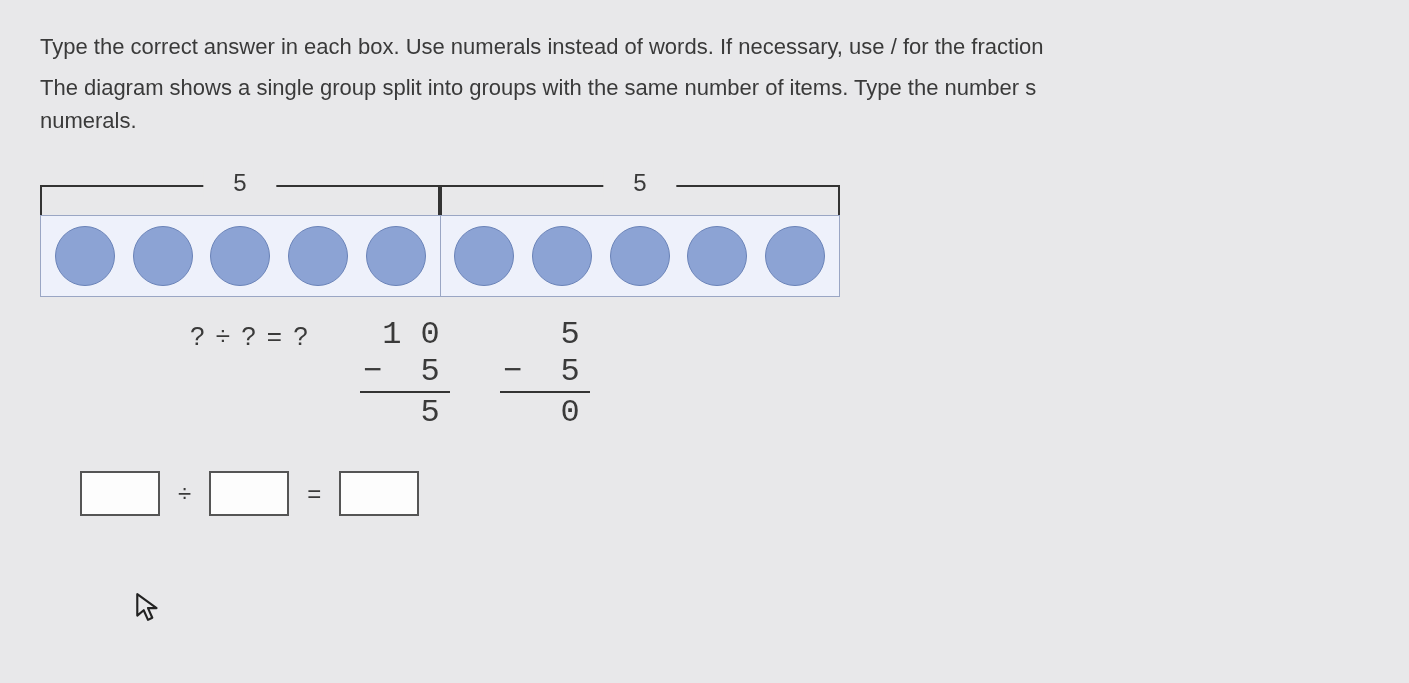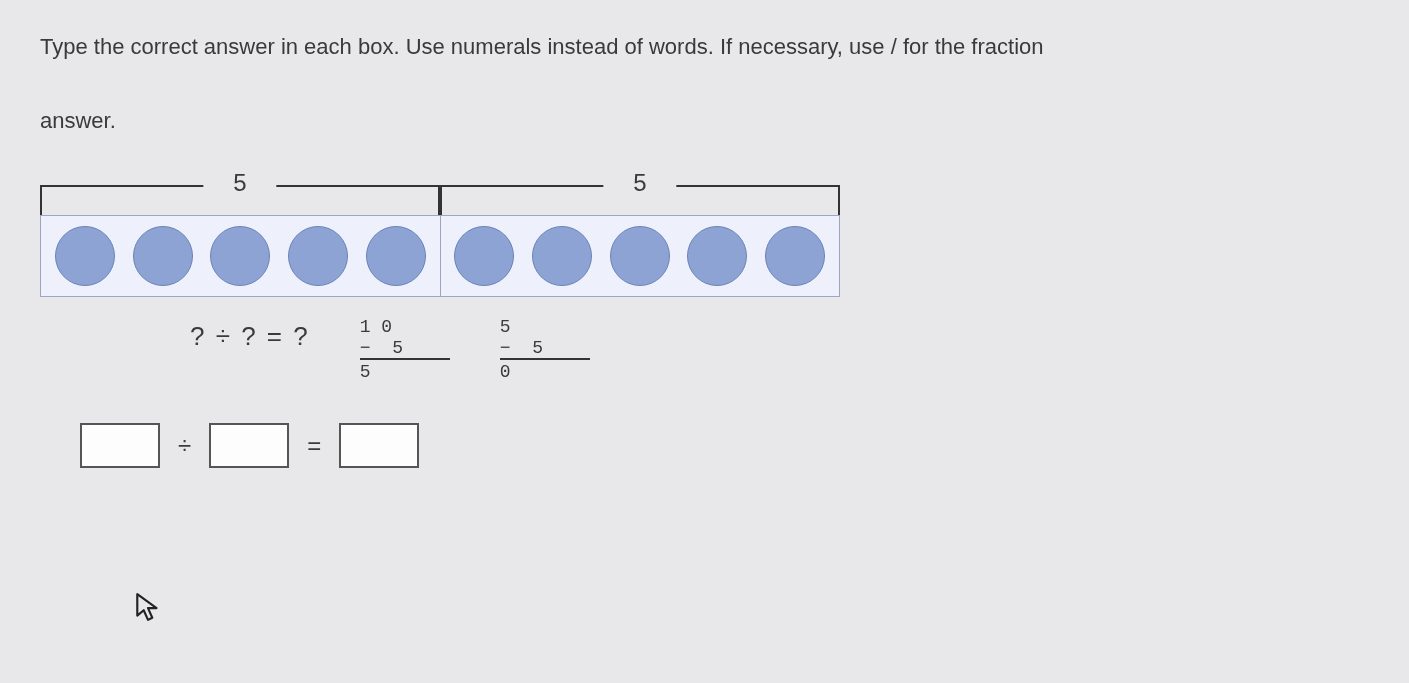--- a/index.html
+++ b/index.html
@@ -68,21 +68,22 @@
     display: flex;
     align-items: flex-start;
     gap: 50px;
     margin: 20px 0 40px 150px;
     font-family: "Segoe UI", Arial, sans-serif;
     font-size: 26px;
   }
   .eq-placeholder { padding-top: 4px; letter-spacing: 2px; }
   .subtraction {
     font-family: "Courier New", monospace;
-    font-size: 18px;
+    font-size: 32px;
+    text-align: right;
     line-height: 1.15;
   }
   .sub-line { min-width: 90px; padding-right: 10px; white-space: pre; }
   .sub-rule { border-top: 2px solid #333; padding-top:2px; }
 
   
   .answer-row {
     display: flex;
     align-items: center;
     gap: 18px;
@@ -106,22 +107,22 @@
     height: 30px;
     pointer-events: none;
   }
 </style>
 </head>
 <body>
 
 <div class="instruction">Type the correct answer in each box. Use numerals instead of words. If necessary, use / for the fraction</div>
 
 <div class="prompt">
-  <br>
-  <span>answer.</span>
+  <span>The diagram shows a single group split into groups with the same number of items. Type the number s</span><br>
+  <span>numerals.</span>
 </div>
 
 <div class="diagram-wrap">
   <div class="brackets">
     <div class="bracket">
       <span class="bracket-label">5</span>
     </div>
     <div class="bracket">
       <span class="bracket-label">5</span>
     </div>

